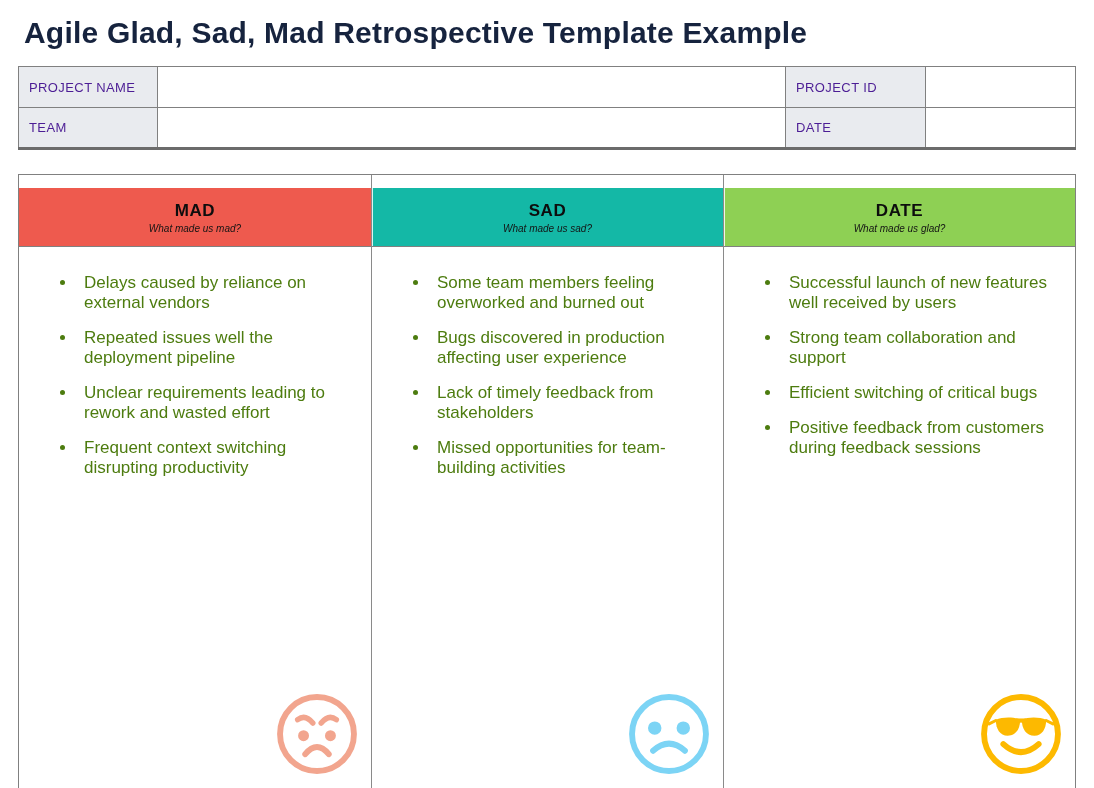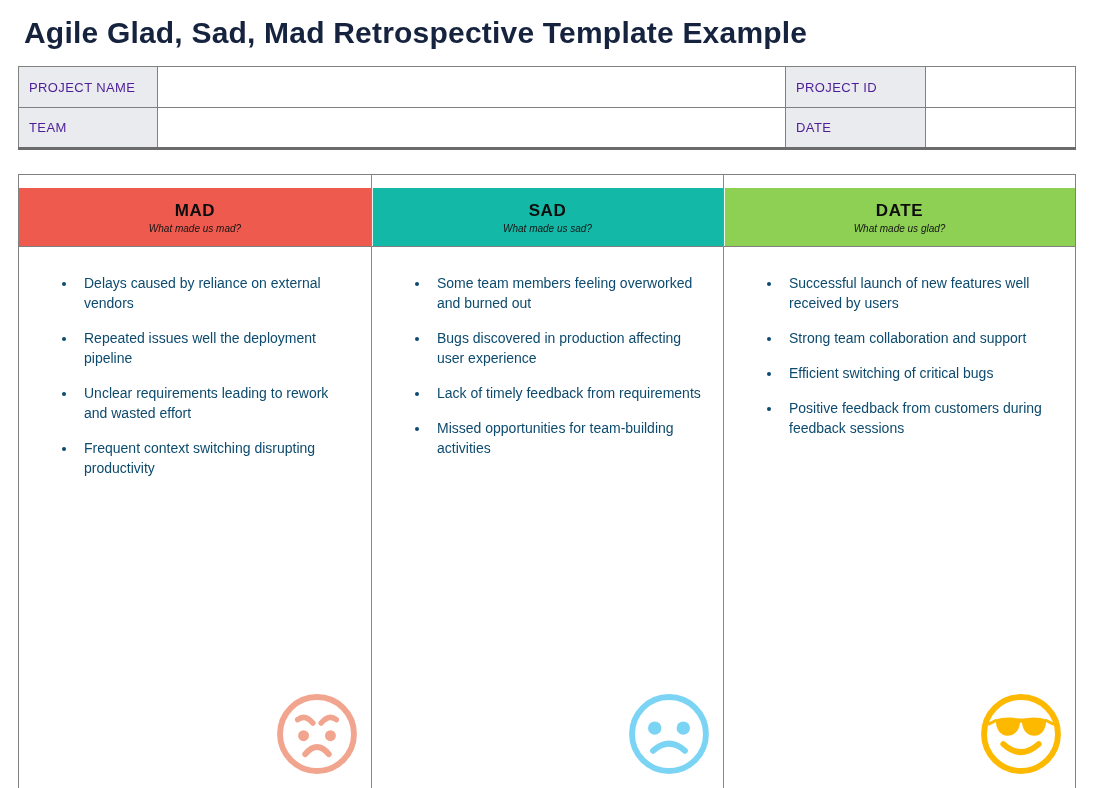--- a/index.html
+++ b/index.html
@@ -78,23 +78,23 @@
     position: relative;
   }
   .col-body ul {
     list-style: disc;
     margin: 26px 22px 0 0;
     padding-left: 58px;
   }
   .col-body li {
     padding-left: 7px;
     margin-bottom: 15px;
-    font-size: 14px;
+    font-size: 17px;
     line-height: 20px;
-    color: #0c4a6e;
+    color: #4d7c0f;
   }
   .emoji {
     position: absolute;
     right: 12px;
     bottom: 14px;
     width: 84px;
     height: 84px;
   }
   .emoji svg { width: 100%; height: 100%; display: block; }
 </style>
@@ -151,21 +151,21 @@
 
     <div class="col">
       <div class="col-head" style="background-color: #14b8a6;">
         <div class="col-title">SAD</div>
         <div class="col-subtitle">What made us sad?</div>
       </div>
       <div class="col-body">
         <ul>
           <li>Some team members feeling overworked and burned out</li>
           <li>Bugs discovered in production affecting user experience</li>
-          <li>Lack of timely feedback from requirements</li>
+          <li>Lack of timely feedback from stakeholders</li>
           <li>Missed opportunities for team-building activities</li>
         </ul>
         <span class="emoji" style="color: rgb(124, 212, 245);">
           <svg viewBox="0 0 100 100" aria-hidden="true">
             <circle cx="50" cy="50" r="44" fill="none" stroke="currentColor" stroke-width="7"></circle>
             <circle cx="33" cy="43" r="8" fill="currentColor"></circle>
             <circle cx="67" cy="43" r="8" fill="currentColor"></circle>
             <path d="M31 70 Q50 53 69 70" fill="none" stroke="currentColor" stroke-width="7" stroke-linecap="round"></path>
           </svg>
         </span>

